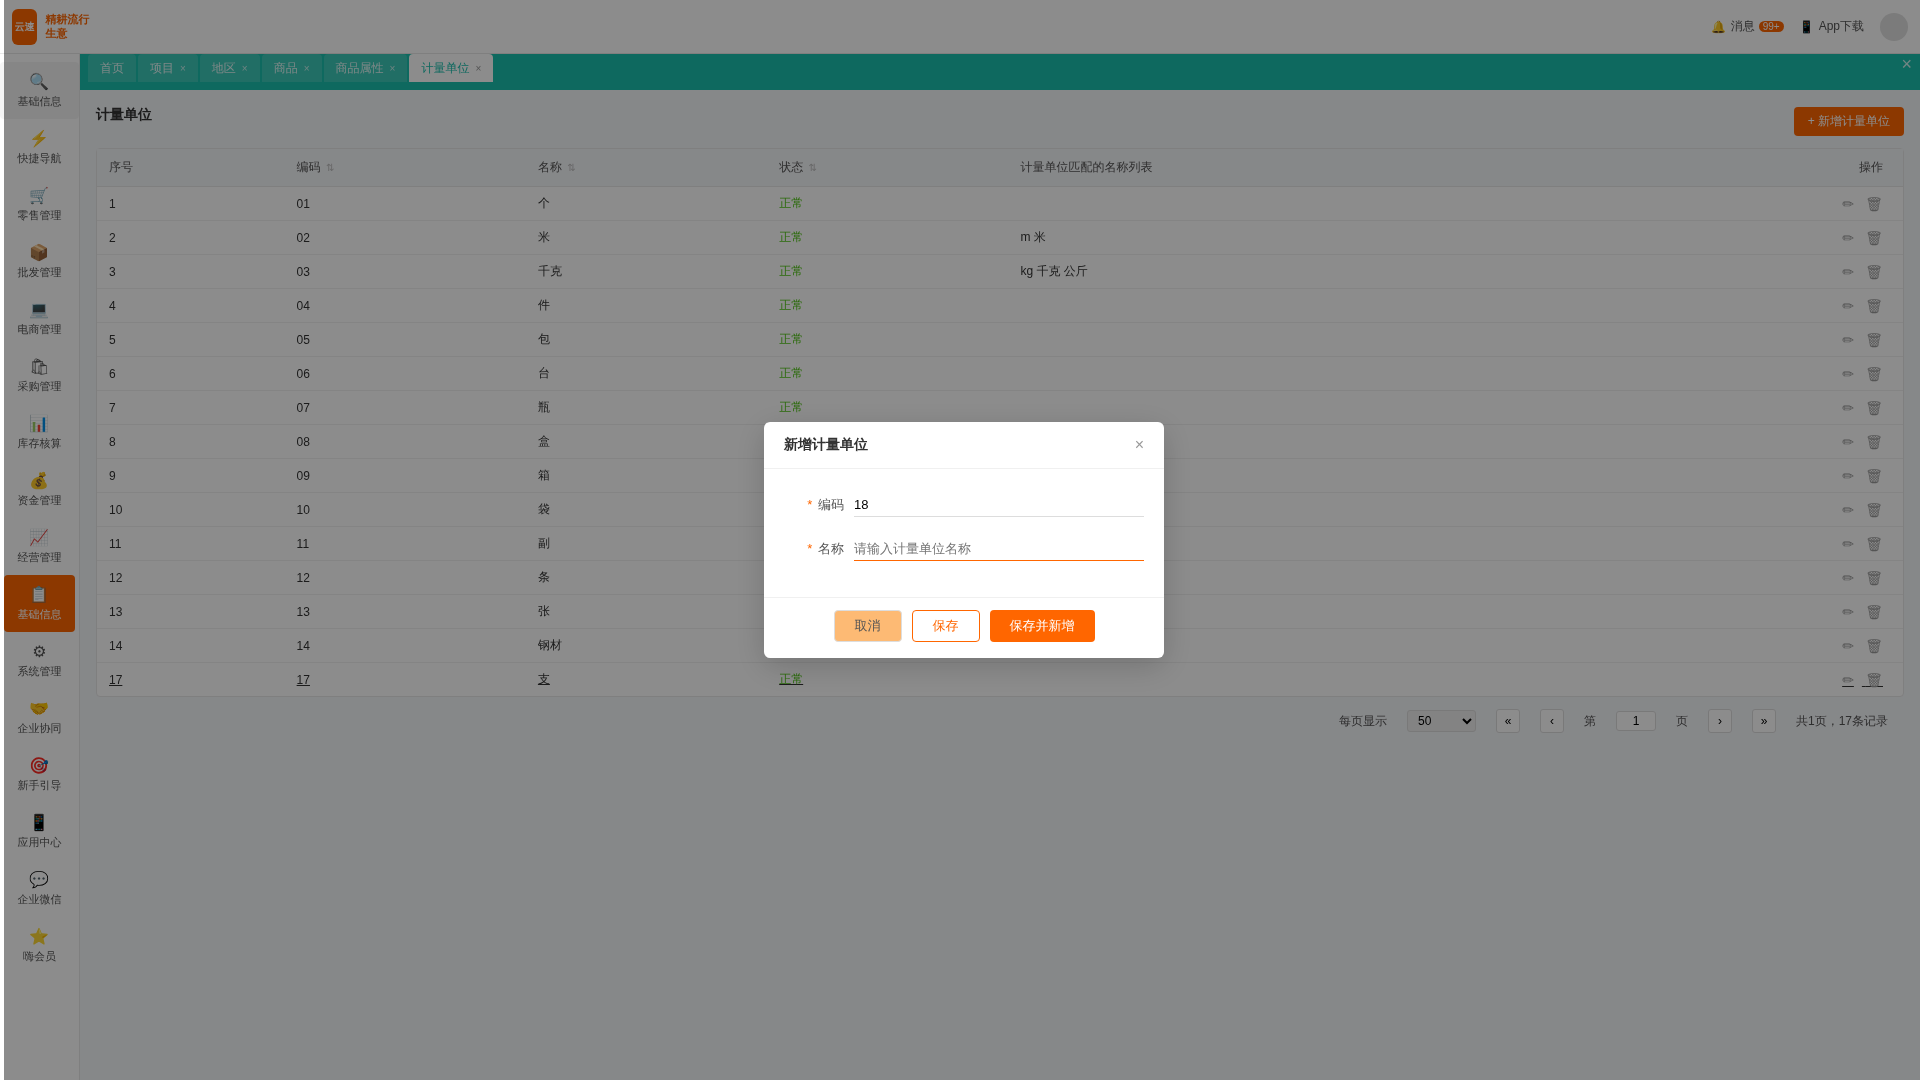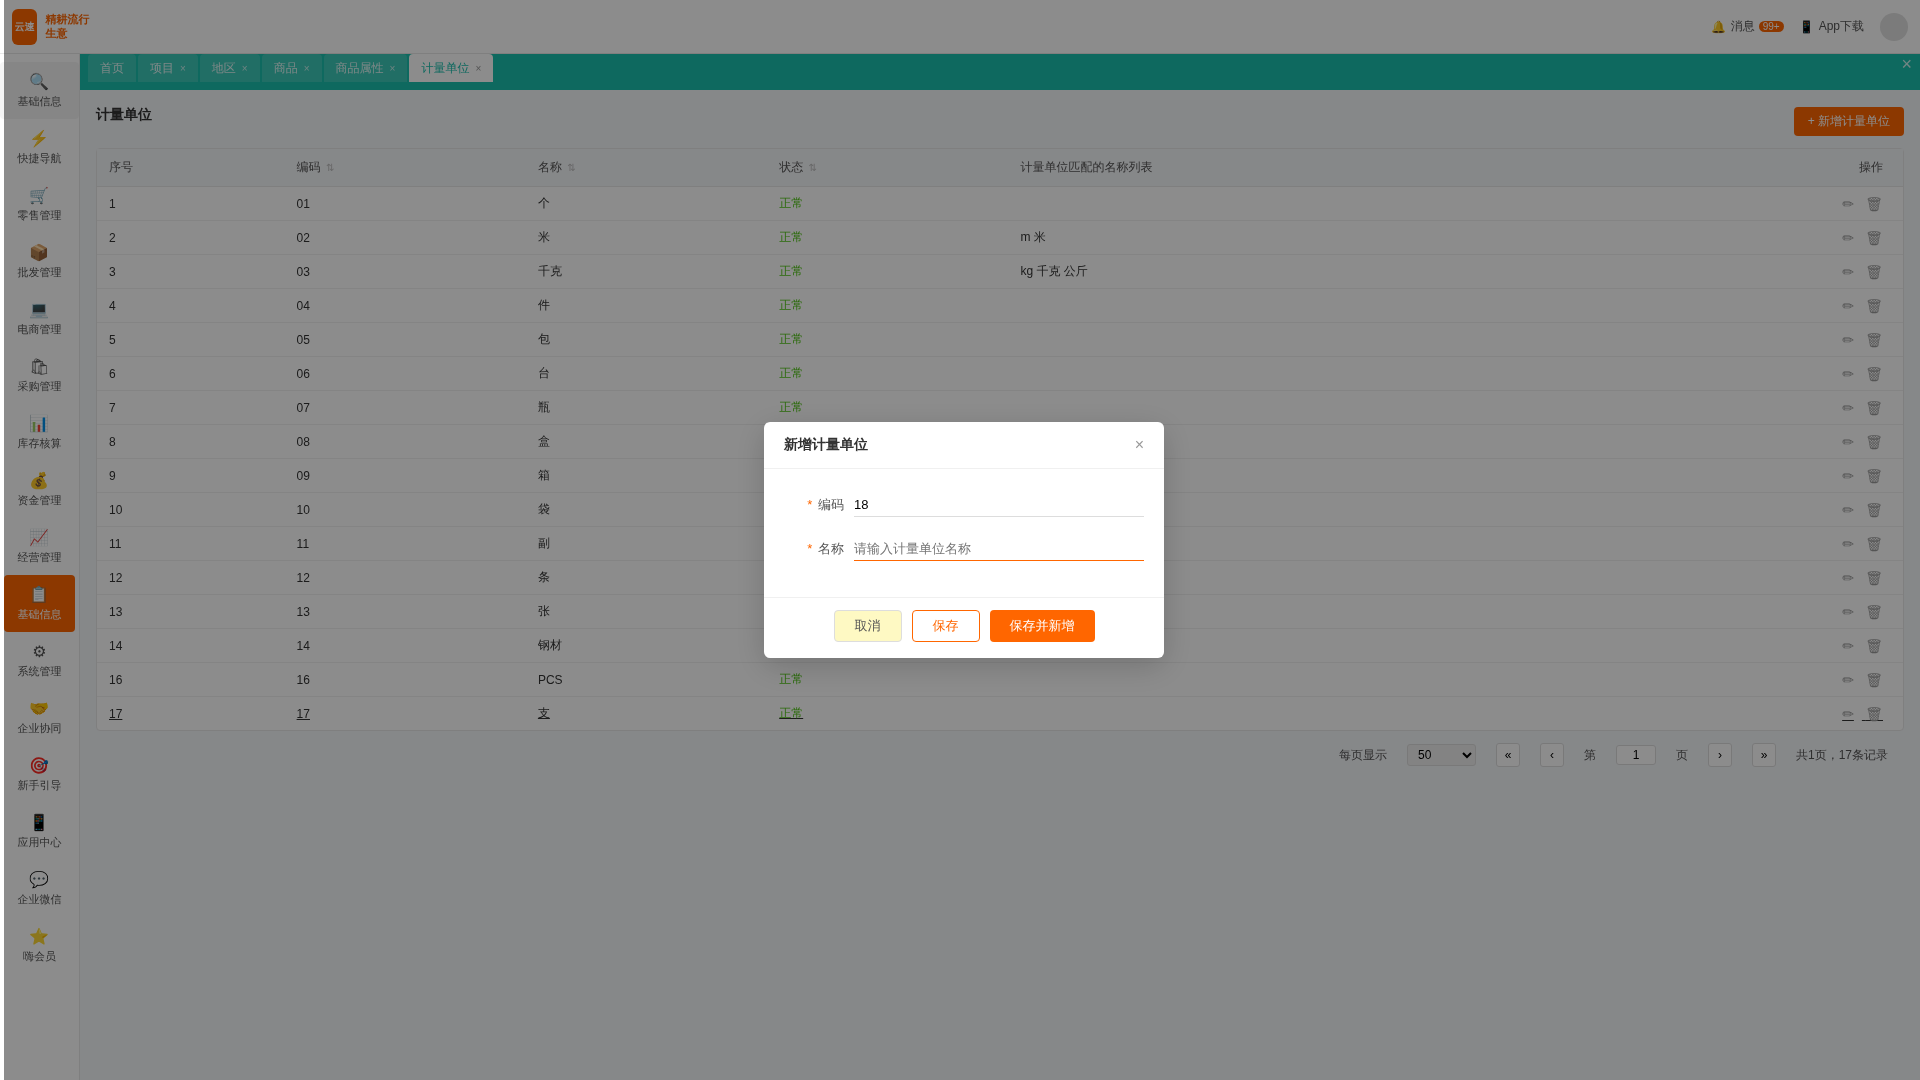--- a/index.html
+++ b/index.html
@@ -67,21 +67,21 @@
     .modal-header { padding: 14px 20px; border-bottom: 1px solid #f0f0f0; display: flex; align-items: center; justify-content: space-between; }
     .modal-title { font-size: 14px; font-weight: bold; color: #333; }
     .modal-close { cursor: pointer; color: #999; font-size: 16px; }
     .modal-body { padding: 24px 20px 16px; }
     .form-item { display: flex; align-items: center; margin-bottom: 20px; }
     .form-label { width: 60px; text-align: right; font-size: 13px; color: #555; margin-right: 10px; }
     .form-label .required { color: #f60; margin-right: 2px; }
     .form-input { flex: 1; border: none; border-bottom: 1px solid #ddd; padding: 4px 0; font-size: 13px; outline: none; }
     .form-input.focused { border-bottom-color: #f60; }
     .modal-footer { padding: 12px 20px 16px; display: flex; justify-content: center; gap: 10px; border-top: 1px solid #f0f0f0; }
-    .btn-cancel { padding: 6px 20px; border: 1px solid #ddd; background: #fef9c3; border-radius: 4px; cursor: pointer; font-size: 13px; color: #555; }
+    .btn-cancel { padding: 6px 20px; border: 1px solid #ddd; background: #fdba74; border-radius: 4px; cursor: pointer; font-size: 13px; color: #555; }
     .btn-save { padding: 6px 20px; border: 1px solid #f60; background: #fff; color: #f60; border-radius: 4px; cursor: pointer; font-size: 13px; }
     .btn-save-new { padding: 6px 20px; background: #f60; color: #fff; border: none; border-radius: 4px; cursor: pointer; font-size: 13px; }
 
     .sort-icon { color: #bbb; font-size: 10px; margin-left: 2px; }
   </style>
 </head>
 <body>
 
 <div class="header">
   <div class="logo-area">
@@ -367,31 +367,20 @@
     <td>14</td>
     <td>钢材</td>
     <td><span class="status-normal">正常</span></td>
     <td></td>
     <td style="text-align:right; padding-right:12px;">
       <span class="action-btn">✏</span>
       <span class="action-btn">🗑</span>
     </td>
   </tr>
               <tr>
-    <td>16</td>
-    <td>16</td>
-    <td>PCS</td>
-    <td><span class="status-normal">正常</span></td>
-    <td></td>
-    <td style="text-align:right; padding-right:12px;">
-      <span class="action-btn">✏</span>
-      <span class="action-btn">🗑</span>
-    </td>
-  </tr>
-              <tr>
     <td>17</td>
     <td>17</td>
     <td>支</td>
     <td><span class="status-normal">正常</span></td>
     <td></td>
     <td style="text-align:right; padding-right:12px;">
       <span class="action-btn">✏</span>
       <span class="action-btn">🗑</span>
     </td>
   </tr>

